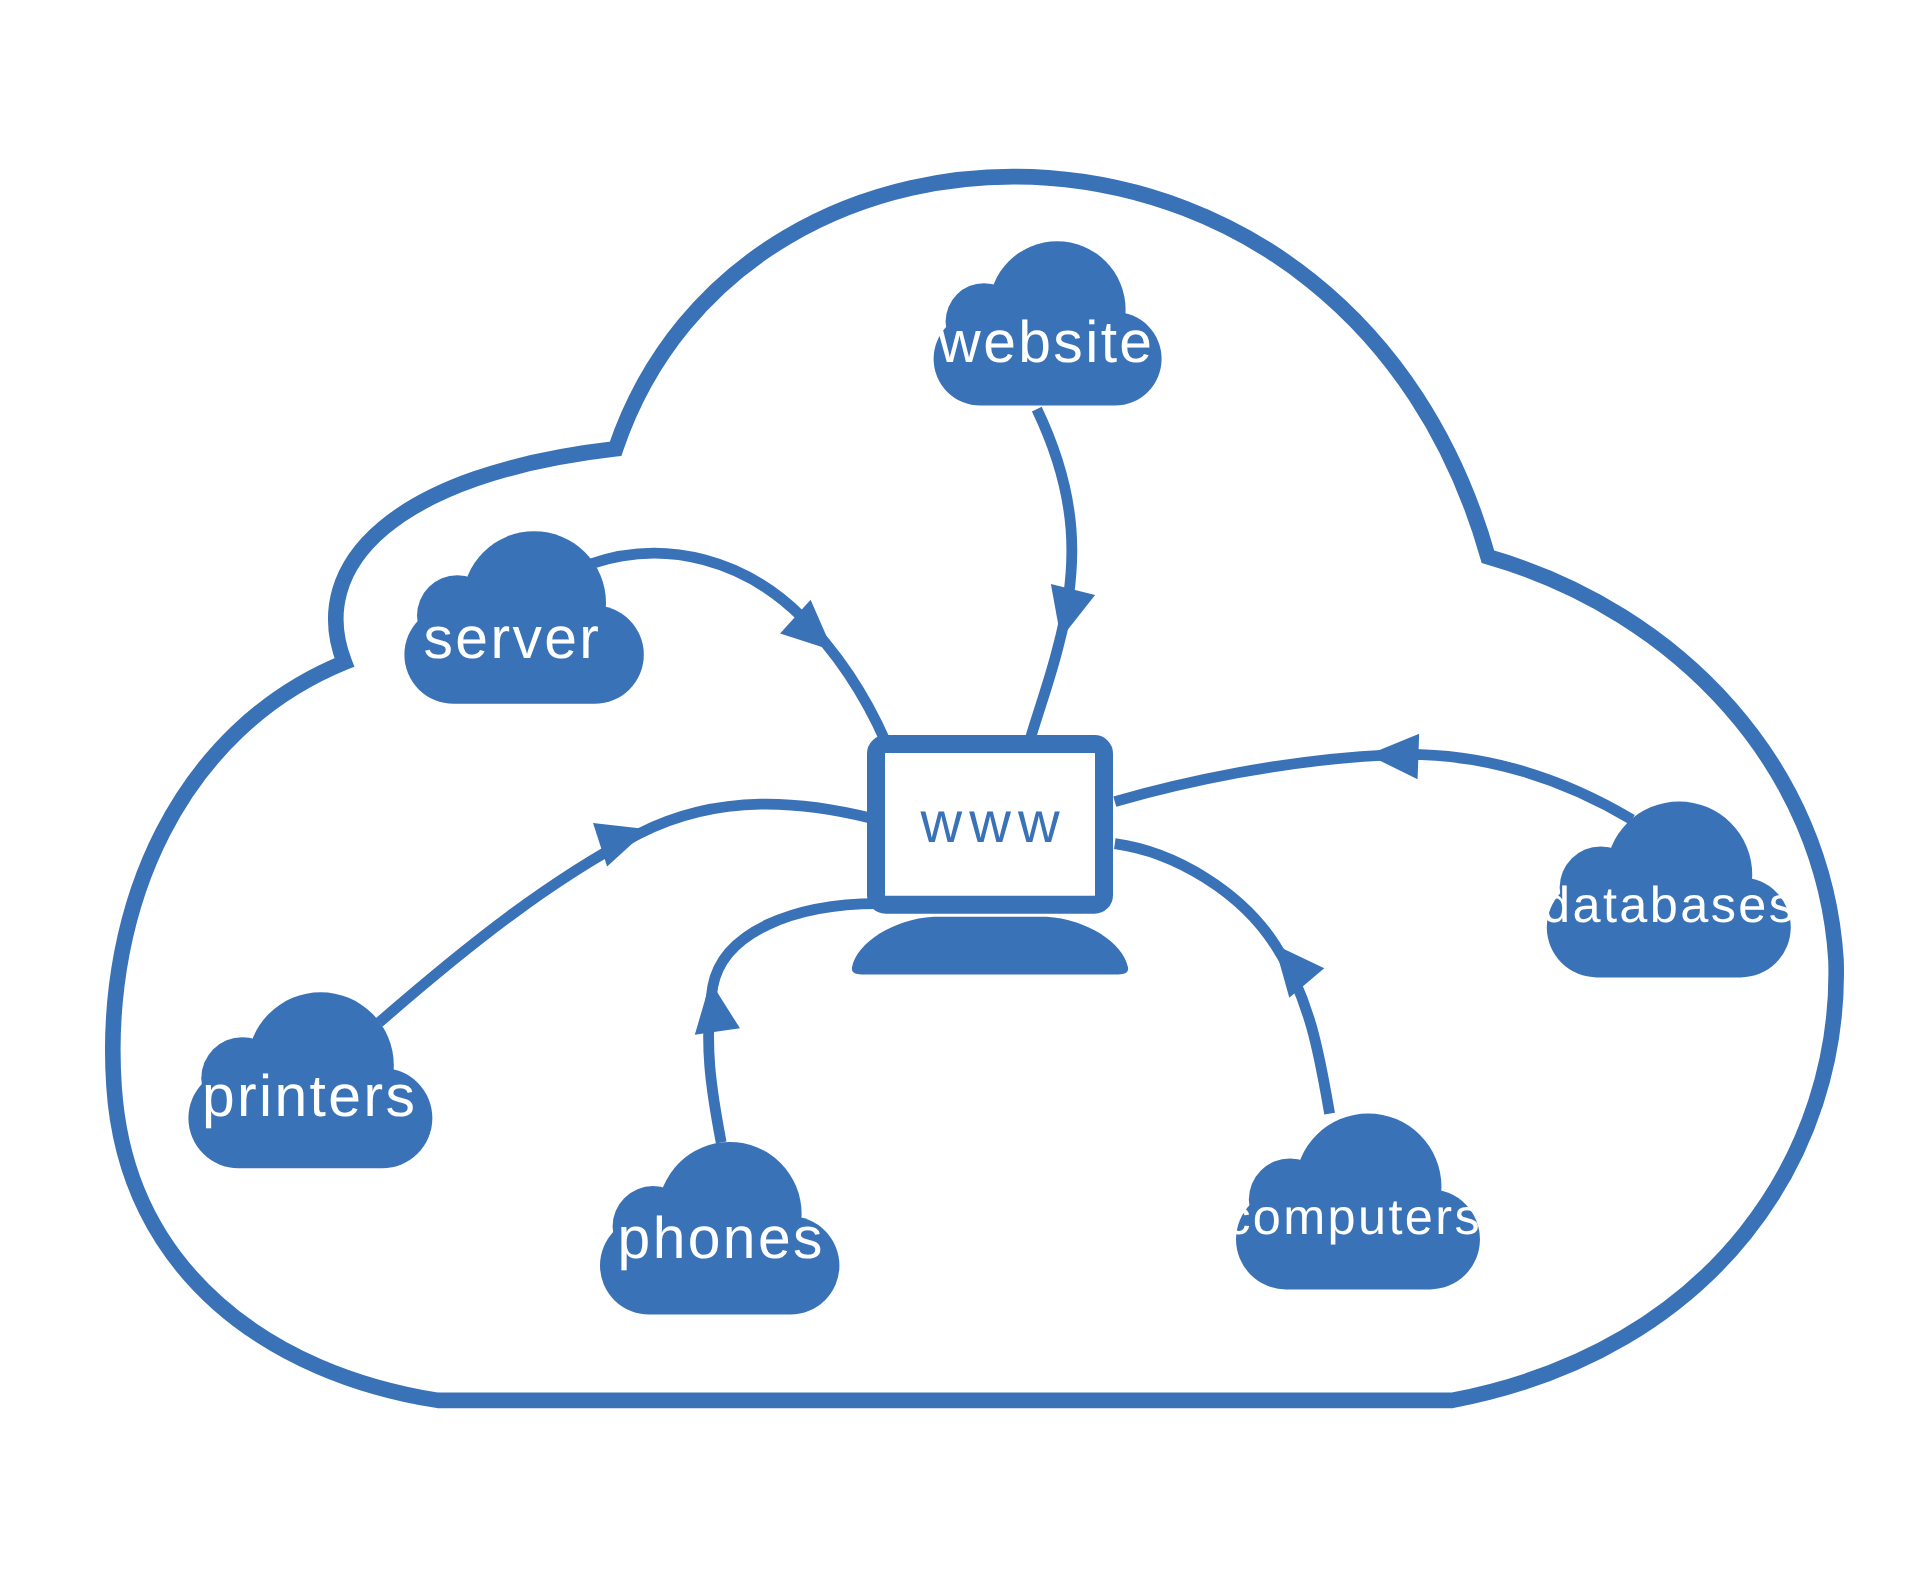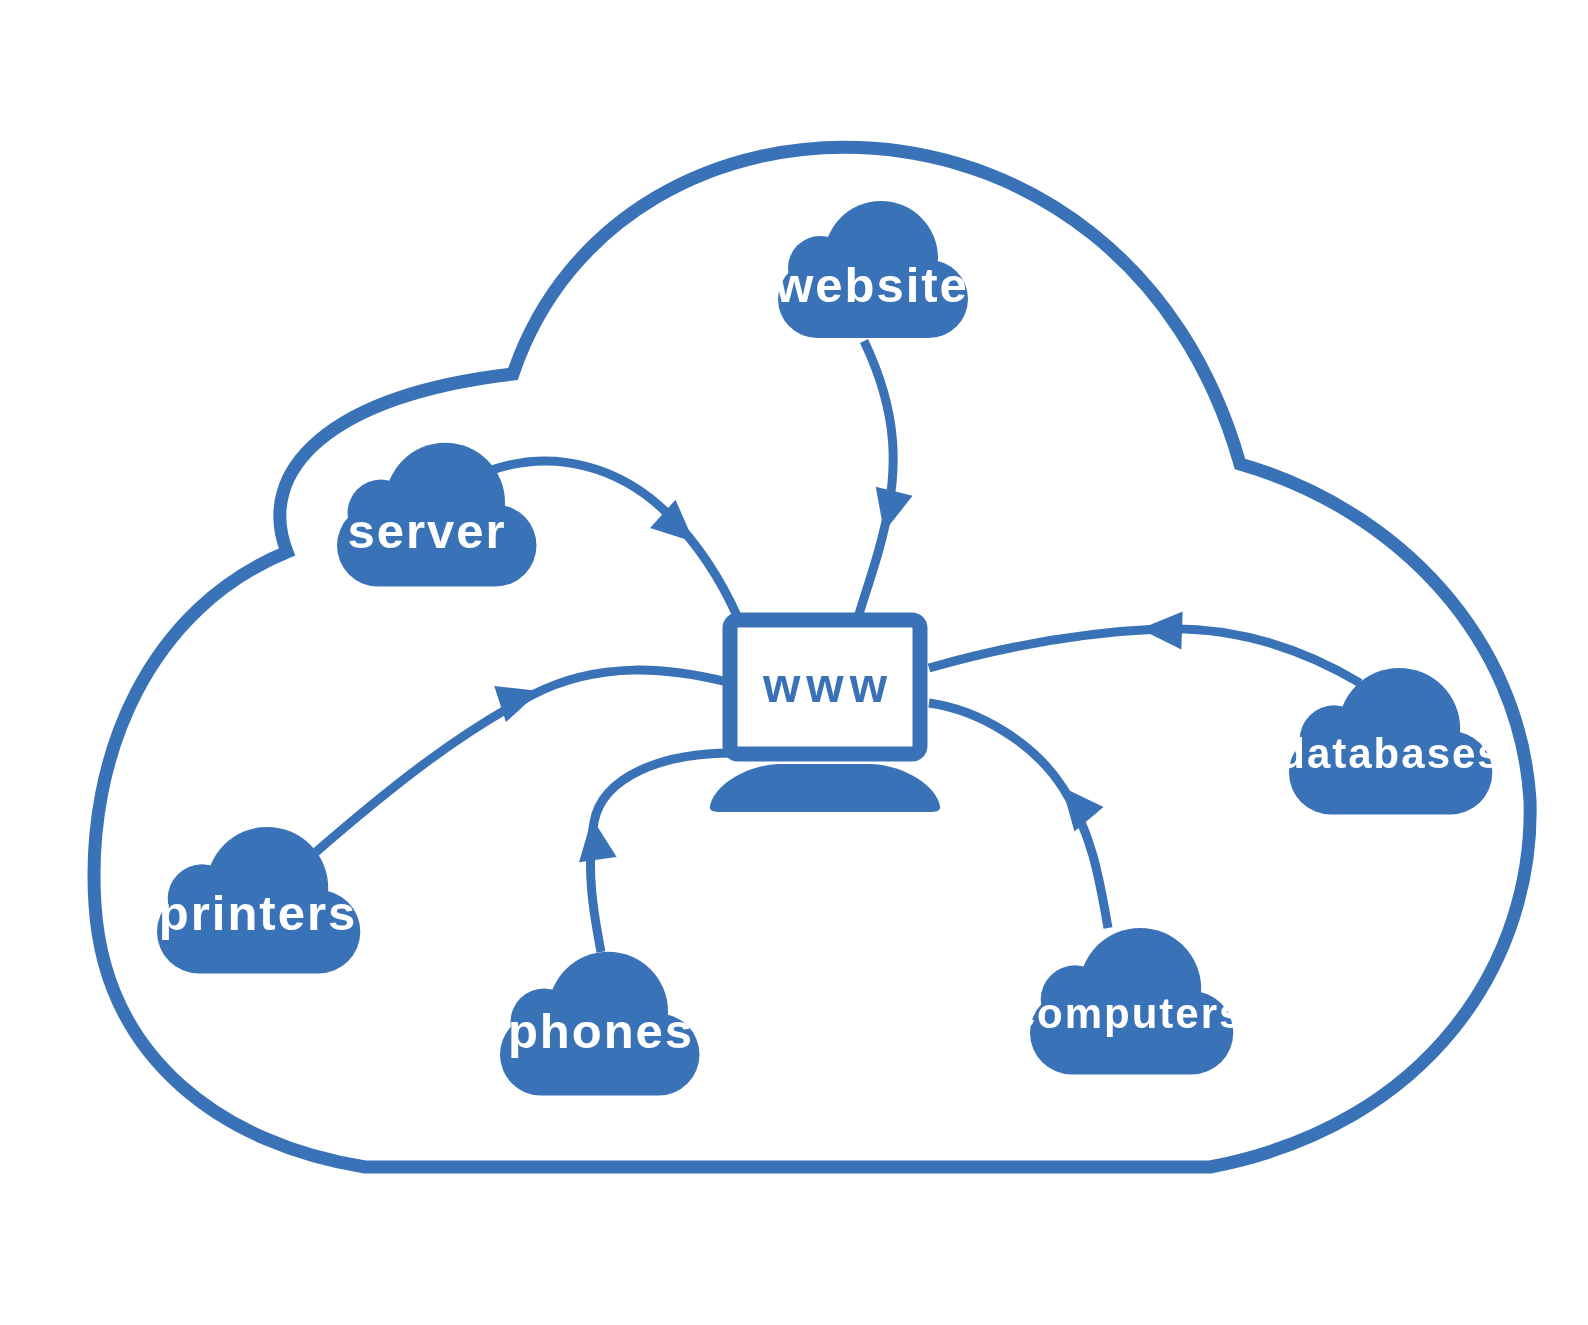--- a/index.html
+++ b/index.html
@@ -3,21 +3,20 @@
 <meta charset="utf-8">
 <style>
   :root { --primary: #3a72b7; --bg: #ffffff; --label: #ffffff; }
   html, body { margin: 0; padding: 0; background: var(--bg); }
   .stage {
     position: relative;
     width: 1588px; height: 1325px;
     background: var(--bg);
     font-family: "Liberation Sans", sans-serif;
     overflow: hidden;
-    font-weight: bold;
   }
   svg { display: block; }
   .outline {
     fill: none;
     stroke: var(--primary);
     stroke-width: 13;
     stroke-linejoin: miter;
   }
   .link {
     fill: none;

